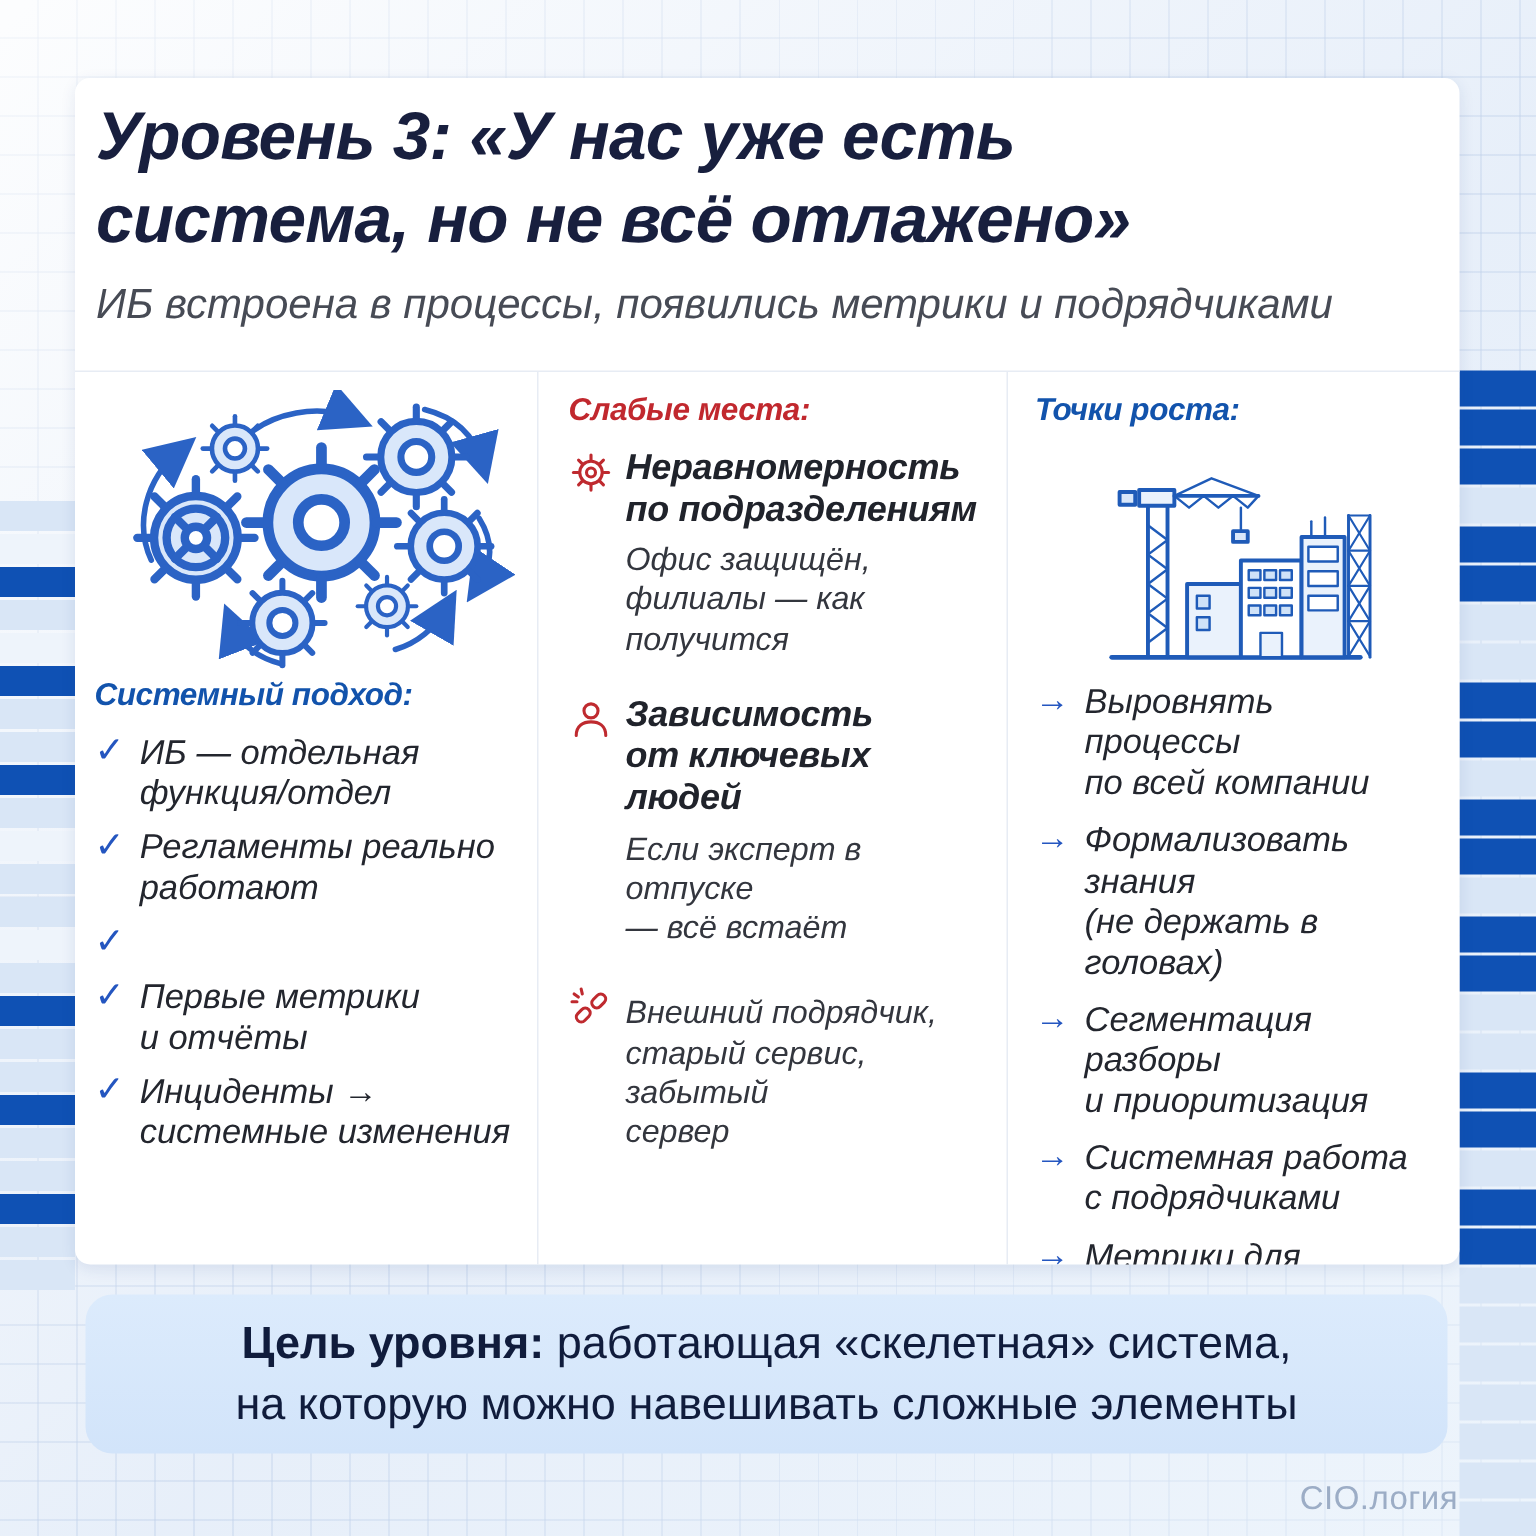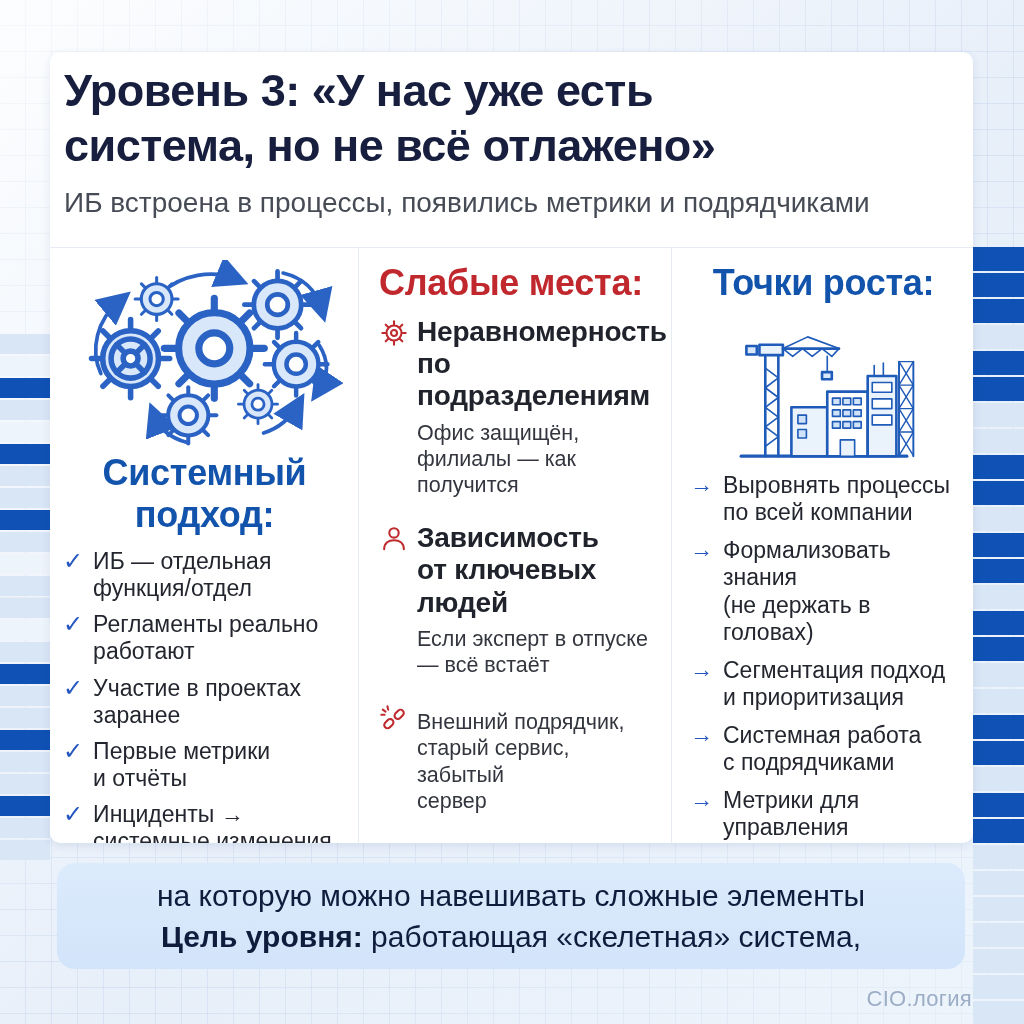--- a/index.html
+++ b/index.html
@@ -8,42 +8,42 @@
   
   .grid-bg{position:absolute;inset:0;
     background-image:
       linear-gradient(135deg, rgba(255,255,255,.8) 0%, rgba(222,233,248,.55) 55%, rgba(236,244,252,.8) 100%),
       repeating-linear-gradient(to right, transparent 0 25px, rgba(148,174,214,.38) 25px 26px),
       repeating-linear-gradient(to bottom, transparent 0 25px, rgba(148,174,214,.38) 25px 26px);}
   #bgcells{position:absolute;inset:0;}
   .cell{position:absolute;}
   
   .card{position:absolute;left:50px;top:52px;width:923px;height:791px;background:#ffffff;
-    border-radius:10px;box-shadow:0 3px 10px rgba(25,60,130,.10);display:flex;flex-direction:column;box-sizing:border-box;}
+    border-radius:10px;box-shadow:0 3px 10px rgba(25,60,130,.10);display:flex;flex-direction:column;box-sizing:border-box;font-style:italic;}
   .card-header{padding:12px 16px 0 14px;height:196px;box-sizing:border-box;border-bottom:1px solid #e7ecf4;}
   .title{font-size:45px;line-height:1.22;font-weight:800;color:#181f3e;letter-spacing:-.5px;}
   .subtitle{font-size:28px;color:#474b55;margin-top:13px;}
   .cols{flex:1;display:flex;min-height:0;}
   .col{box-sizing:border-box;overflow:hidden;padding:10px 12px 0 13px;}
   .col-left{width:308px;}
   .col-mid{width:314px;border-left:1px solid #e7ecf4;border-right:1px solid #e7ecf4;padding-left:20px;}
   .col-right{flex:1;padding-left:18px;padding-right:16px;}
-  h2{margin:4px 0 12px;font-size:36px;font-weight:800;letter-spacing:-.3px;}
-  .h-blue{color:#1253ac;text-align:center;}
+  h2{margin:4px 0 12px;font-size:21px;font-weight:800;letter-spacing:-.3px;}
+  .h-blue{color:#1253ac;}
   .h-red{color:#c1282e;}
   .pre{white-space:pre-line;}
   
   .illus{display:block;margin:2px auto 6px;}
   .checklist{list-style:none;margin:10px 0 0;padding:0;}
   .checklist li{display:flex;align-items:flex-start;margin-bottom:9px;font-size:23px;line-height:1.18;color:#23262e;}
   .chk{color:#2456c0;font-weight:700;font-size:24px;margin:-1px 10px 0 0;}
   
   .witem{display:flex;align-items:flex-start;margin-bottom:24px;}
   .wicon{flex:0 0 38px;color:#bf2a2f;margin-top:2px;}
-  .wtitle{font-size:28px;font-weight:800;line-height:1.15;color:#20232b;letter-spacing:-.2px;}
+  .wtitle{font-size:24px;font-weight:800;line-height:1.15;color:#20232b;letter-spacing:-.2px;}
   .wdesc{font-size:21.5px;line-height:1.22;color:#33363e;margin-top:7px;}
   
   .arrowlist{list-style:none;margin:6px 0 0;padding:0;}
   .arrowlist li{display:flex;align-items:flex-start;margin-bottom:11px;font-size:23px;line-height:1.18;color:#23262e;}
   .arr{color:#2456c0;font-weight:700;margin:-1px 10px 0 0;}
   
   .banner{position:absolute;left:57px;top:863px;width:908px;height:106px;border-radius:18px;
     background:linear-gradient(180deg,#dcebfc,#d2e4fa);display:flex;flex-direction:column;
     align-items:center;justify-content:center;color:#101c3c;font-size:30px;line-height:1.38;font-weight:500;}
   .banner .bl{font-weight:800;}
@@ -180,22 +180,20 @@
               <span class="pre">ИБ — отдельная
 функция/отдел</span>
             </li>
           <li>
               <span class="chk">✓</span>
               <span class="pre">Регламенты реально
 работают</span>
             </li>
           <li>
               <span class="chk">✓</span>
-              <span class="pre">Участие в проектах
-заранее</span>
             </li>
           <li>
               <span class="chk">✓</span>
               <span class="pre">Первые метрики
 и отчёты</span>
             </li>
           <li>
               <span class="chk">✓</span>
               <span class="pre">Инциденты →
 системные изменения</span>
@@ -335,38 +333,38 @@
               <span class="pre">Выровнять процессы
 по всей компании</span>
             </li>
           <li>
               <span class="arr">→</span>
               <span class="pre">Формализовать знания
 (не держать в головах)</span>
             </li>
           <li>
               <span class="arr">→</span>
-              <span class="pre">Сегментация подход
+              <span class="pre">Сегментация разборы
 и приоритизация</span>
             </li>
           <li>
               <span class="arr">→</span>
               <span class="pre">Системная работа
 с подрядчиками</span>
             </li>
           <li>
               <span class="arr">→</span>
               <span class="pre">Метрики для
 управления</span>
             </li>
         </ul>
 
       </section>
     </div>
   </div>
 
   <div class="banner">
+    <div><span class="bl">Цель уровня:</span><span> работающая «скелетная» система,</span></div>
     <div>на которую можно навешивать сложные элементы</div>
-    <div><span class="bl">Цель уровня:</span><span> работающая «скелетная» система,</span></div>
   </div>
 
   <div class="watermark">CIO.логия</div>
 </div>
 
 </body></html>

